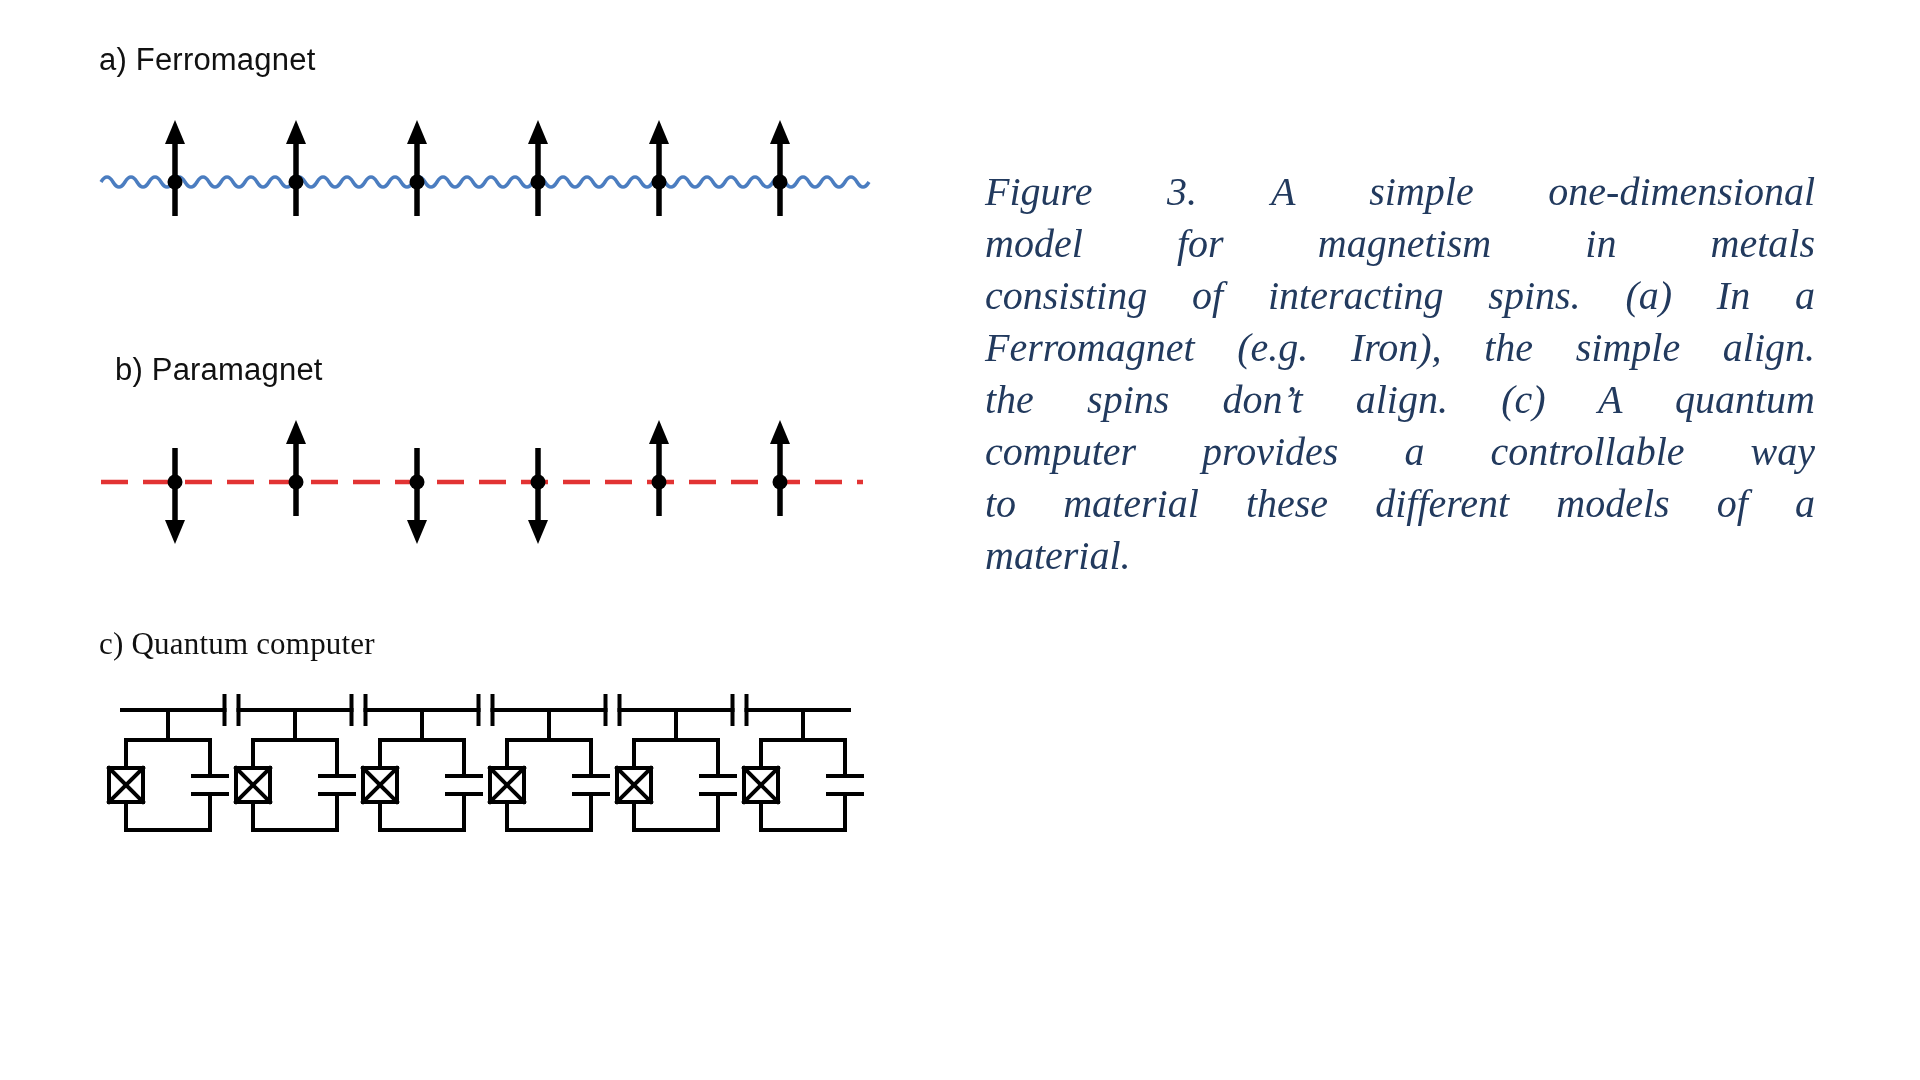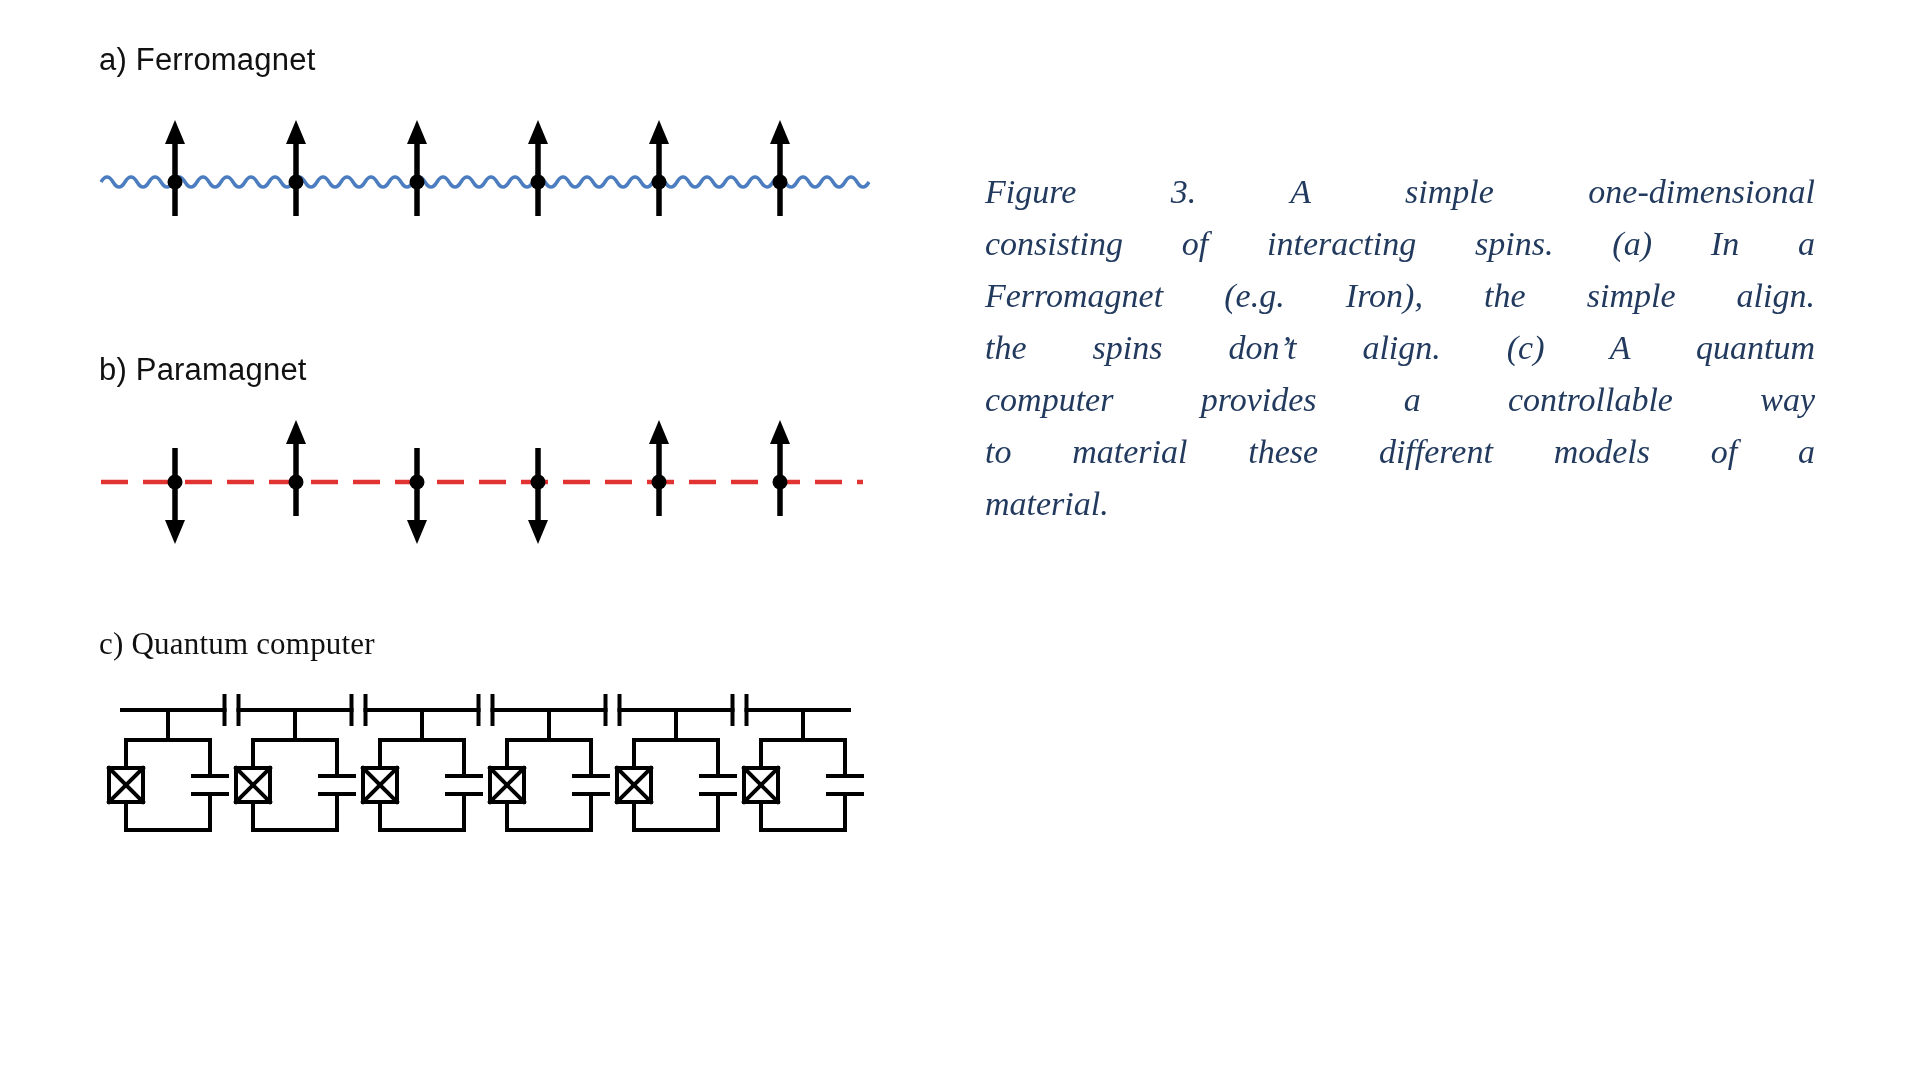--- a/index.html
+++ b/index.html
@@ -18,37 +18,37 @@
     background: #ffffff;
   }
   .panel-label {
     position: absolute;
     left: 99px;
     font-size: 31px;
     color: #111111;
     letter-spacing: 0.2px;
   }
   #label-a { top: 42px; }
-  #label-b { top: 352px; }
+  #label-b { top: 352px; margin-left: 16px; }
   #label-c { top: 626px; font-family: Liberation Serif, serif; }
   .diagram {
     position: absolute;
     left: 95px;
   }
   #svg-a { top: 100px; }
   #svg-b { top: 400px; }
   #svg-c { top: 688px; left: 100px; }
   .caption {
     position: absolute;
     left: 985px;
     top: 166px;
     width: 830px;
     font-family: "Liberation Serif", serif;
     font-style: italic;
-    font-size: 34px;
+    font-size: 40px;
     color: #223a5e;
   }
   .cap-line {
     text-align: justify;
     text-align-last: justify;
     line-height: 52px;
     white-space: normal;
   }
   .cap-line.last {
     text-align-last: left;
@@ -262,20 +262,21 @@
       <line x1="519.5" y1="22" x2="632.5" y2="22" stroke="#000000" stroke-width="4" stroke-linecap="square"></line>
       <g>
         <line x1="632.5" y1="8" x2="632.5" y2="36" stroke="#000000" stroke-width="4" stroke-linecap="square"></line>
         <line x1="646.5" y1="8" x2="646.5" y2="36" stroke="#000000" stroke-width="4" stroke-linecap="square"></line>
       </g>
       <line x1="646.5" y1="22" x2="749" y2="22" stroke="#000000" stroke-width="4" stroke-linecap="square"></line>
     </svg>
 
   <div class="caption" style="color: rgb(34, 58, 94);">
       <div class="cap-line">Figure 3. A simple one-dimensional</div>
+      <div class="cap-line">model for magnetism in metals</div>
       <div class="cap-line">consisting of interacting spins. (a) In a</div>
       <div class="cap-line">Ferromagnet (e.g. Iron), the simple align.</div>
       <div class="cap-line">the spins don’t align. (c) A quantum</div>
       <div class="cap-line">computer provides a controllable way</div>
       <div class="cap-line">to material these different models of a</div>
       <div class="cap-line last">material.</div>
     </div>
 
 </div>
 

